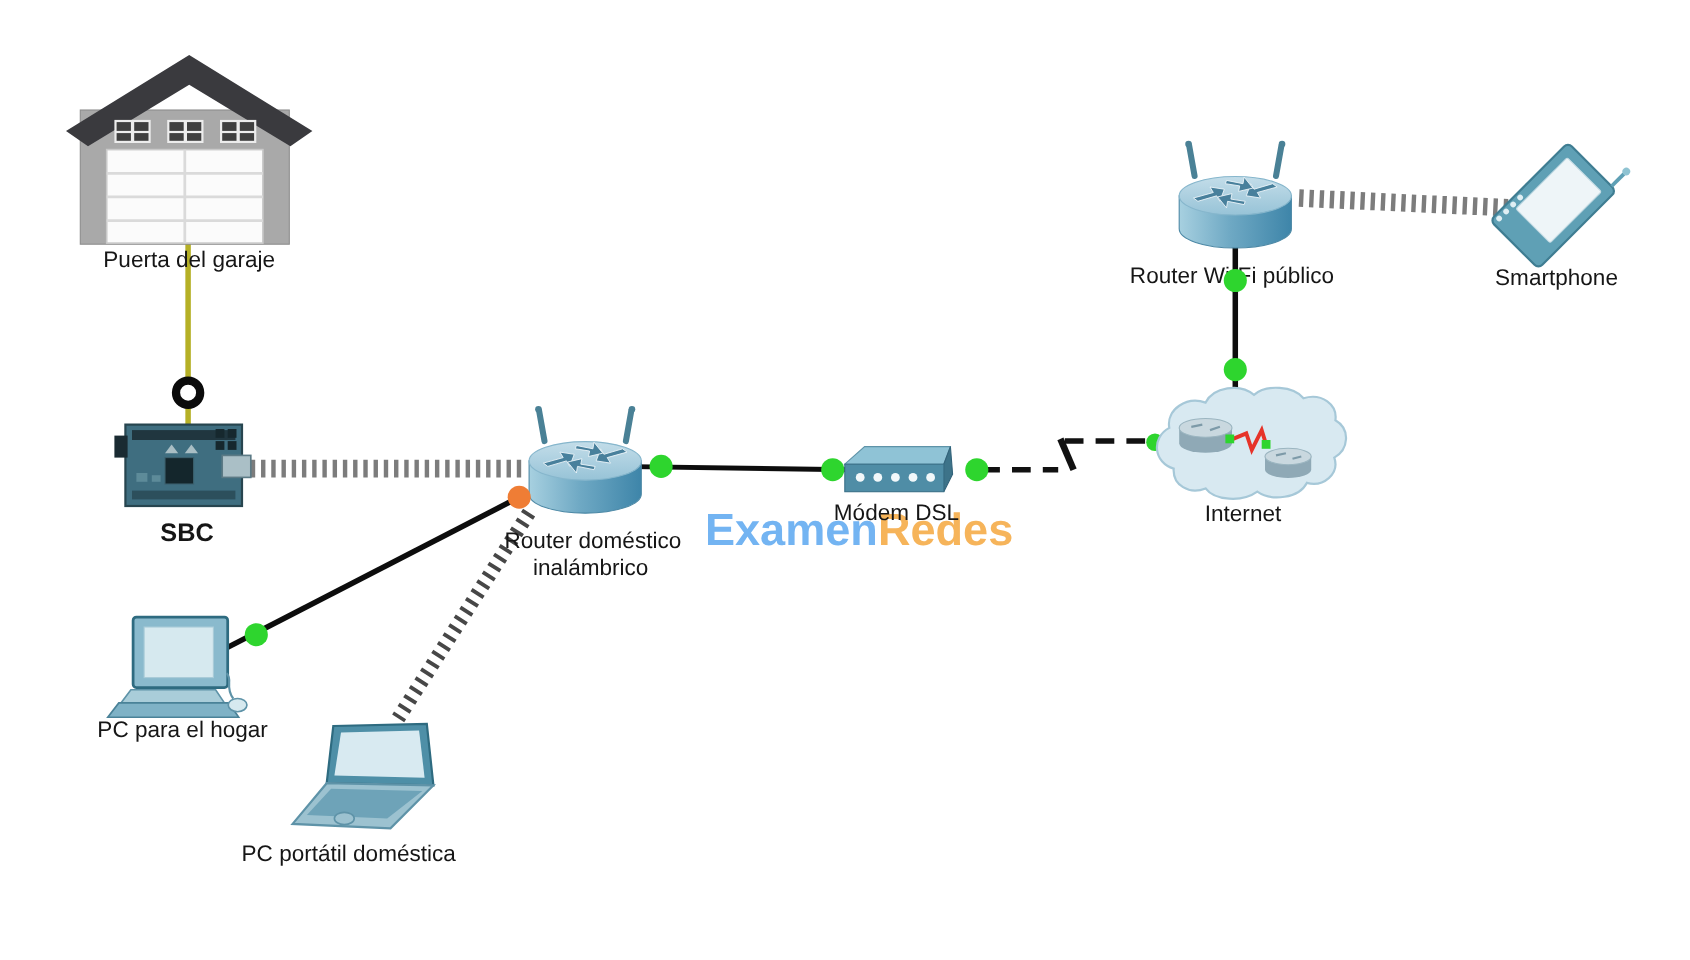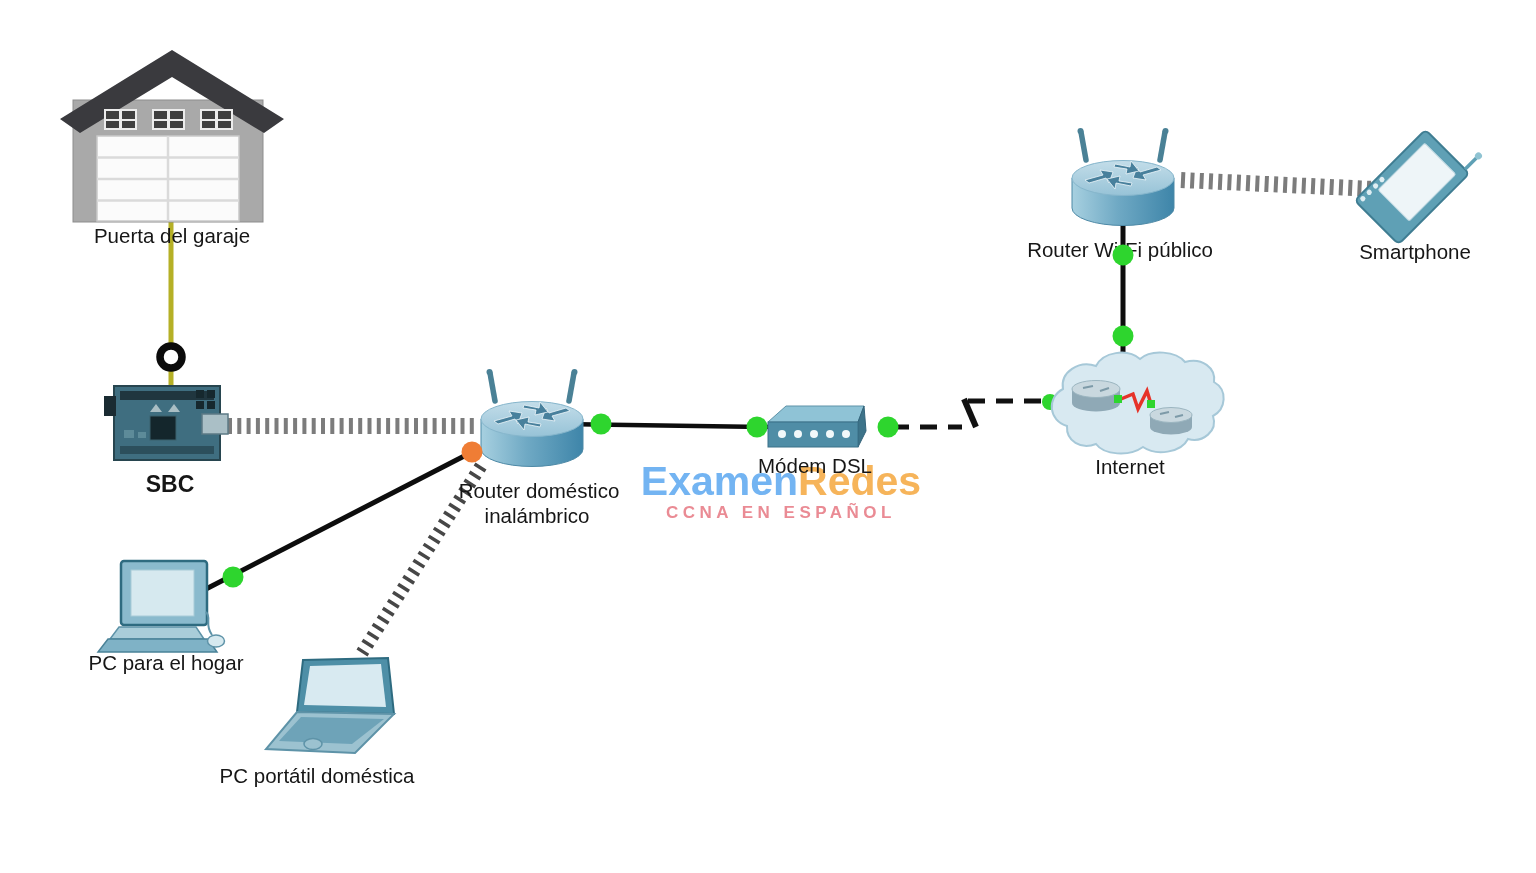--- a/index.html
+++ b/index.html
@@ -17,21 +17,20 @@
   .lbl-sbc{font-size:23px;font-weight:bold;}
   .lbl-2l{font-size:20.5px;fill:#161616;}
 </style>
 </head>
 <body>
 
 <div class="stage">
 
   <div class="watermark">
     <div class="wm-words"><span class="wm-blue">Examen</span><span class="wm-orange">Redes</span></div>
-    <div class="wm-tagline">CCNA EN ESPAÑOL</div>
   </div>
 
   <svg class="diagram" width="1536" height="873" viewBox="0 0 1536 873">
     <defs>
       <linearGradient id="gradRouterTop" x1="0" y1="0" x2="0" y2="1">
         <stop offset="0" stop-color="#c3dde9"></stop>
           <stop offset="1" stop-color="#97c3d7"></stop>
       </linearGradient>
       <linearGradient id="gradRouterSide" x1="0" y1="0" x2="1" y2="0">
         <stop offset="0" stop-color="#a7d0e0"></stop>

